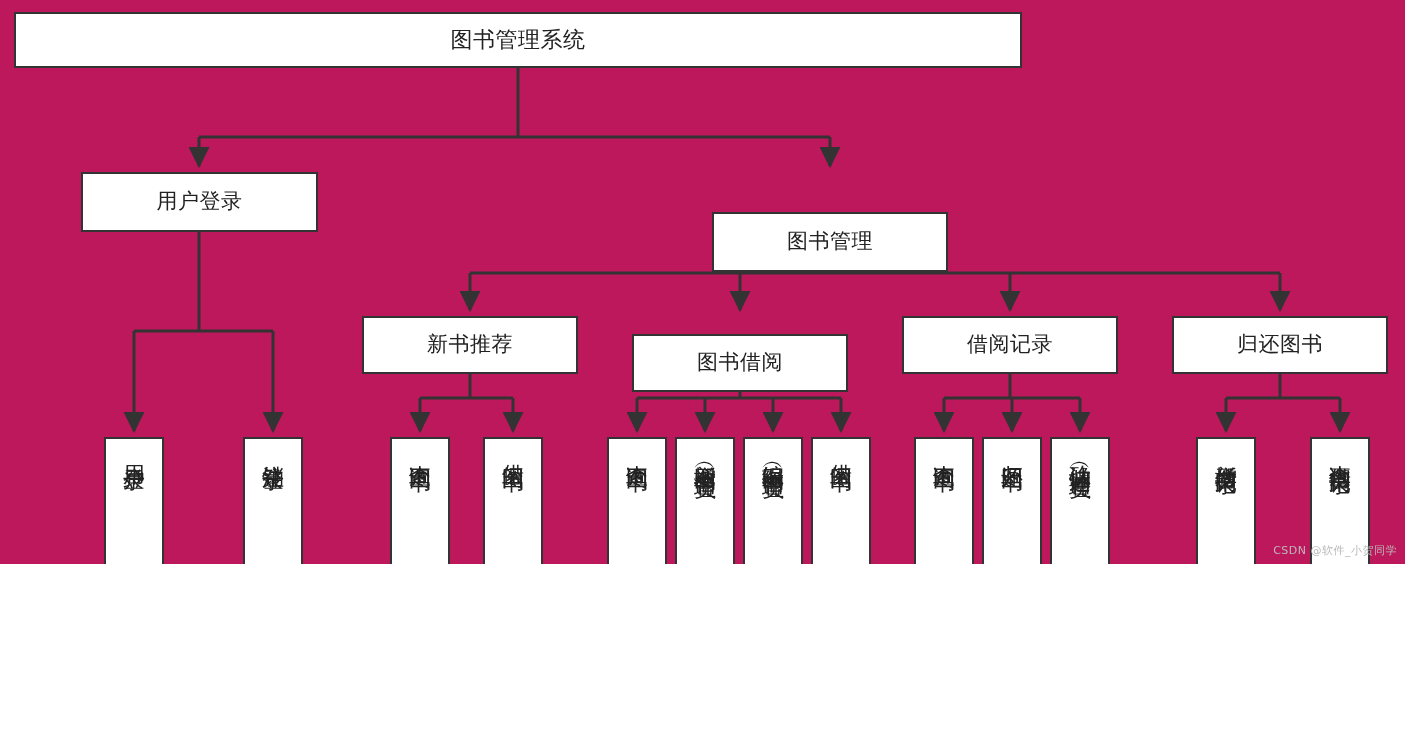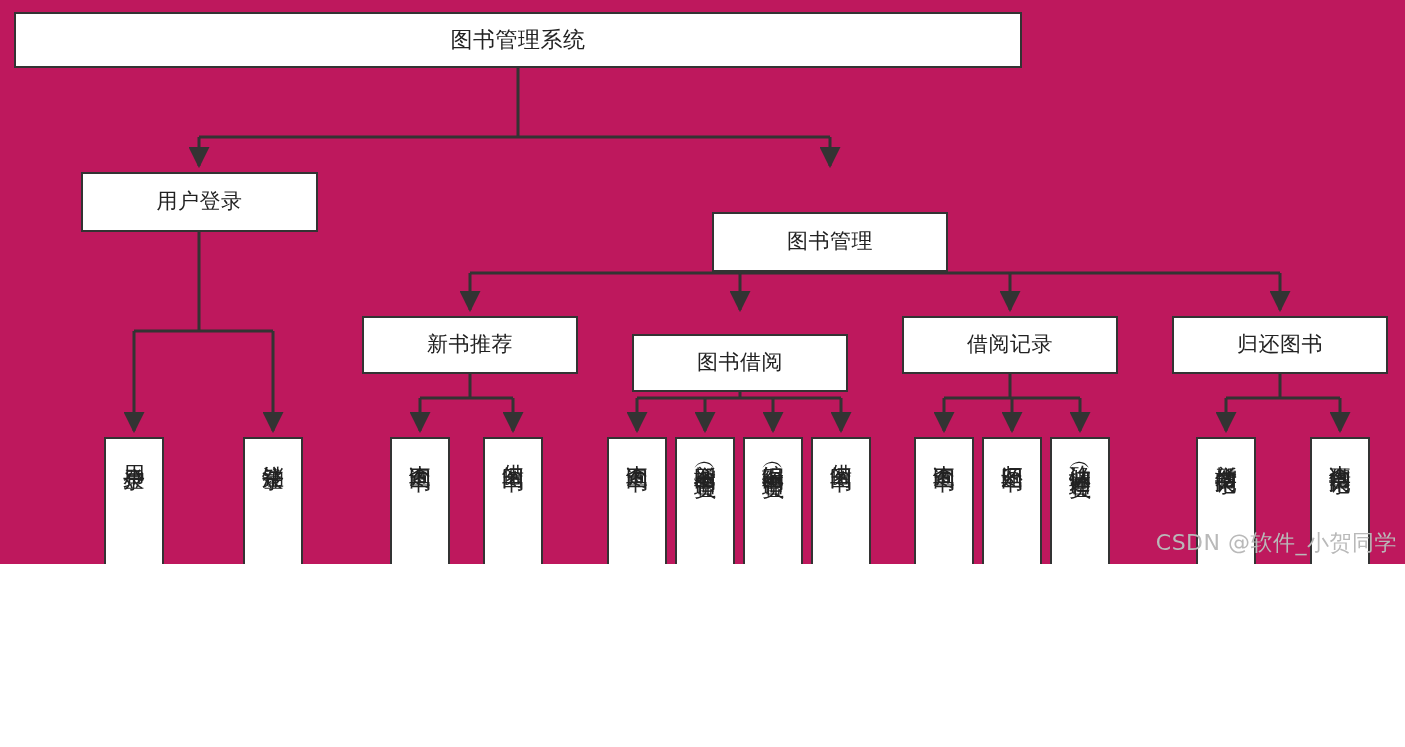--- a/index.html
+++ b/index.html
@@ -54,21 +54,21 @@
     font-size: 22px;
     line-height: 1.1;
     letter-spacing: 2px;
     white-space: normal;
     max-height: 282px;
   }
   #watermark {
     position: absolute;
     right: 8px;
     bottom: 6px;
-    font-size: 22px;
+    font-size: 11px;
     color: #b9b9b9;
     letter-spacing: 0.5px;
     white-space: nowrap;
     z-index: 5;
     font-family: "DejaVu Sans", "Liberation Sans", sans-serif;
     text-align: right;
   }
 </style>
 </head>
 <body>

